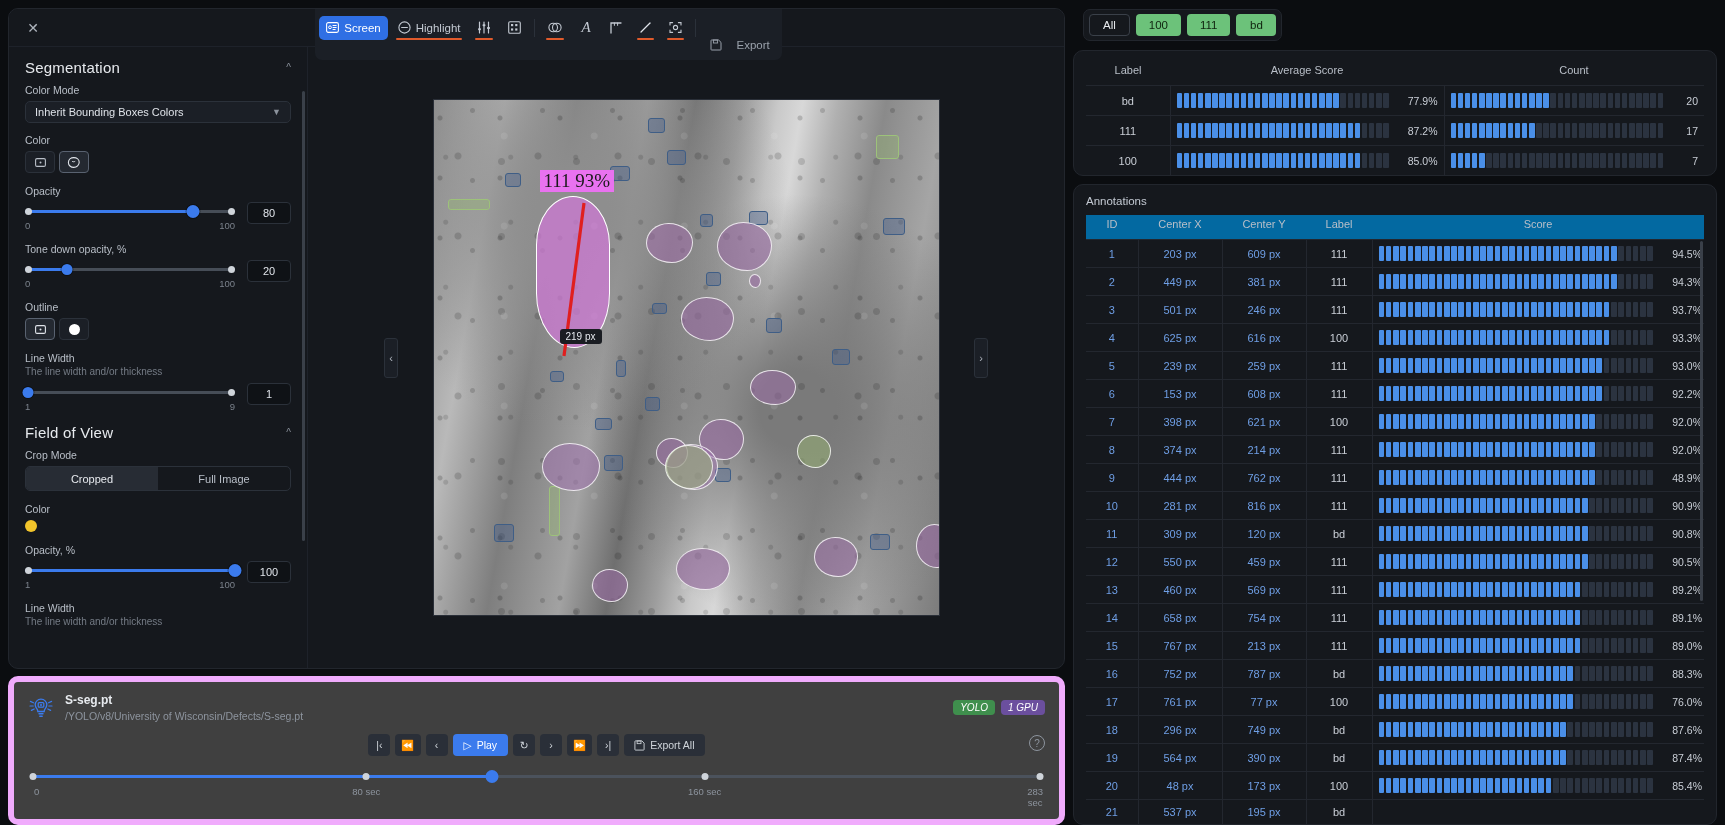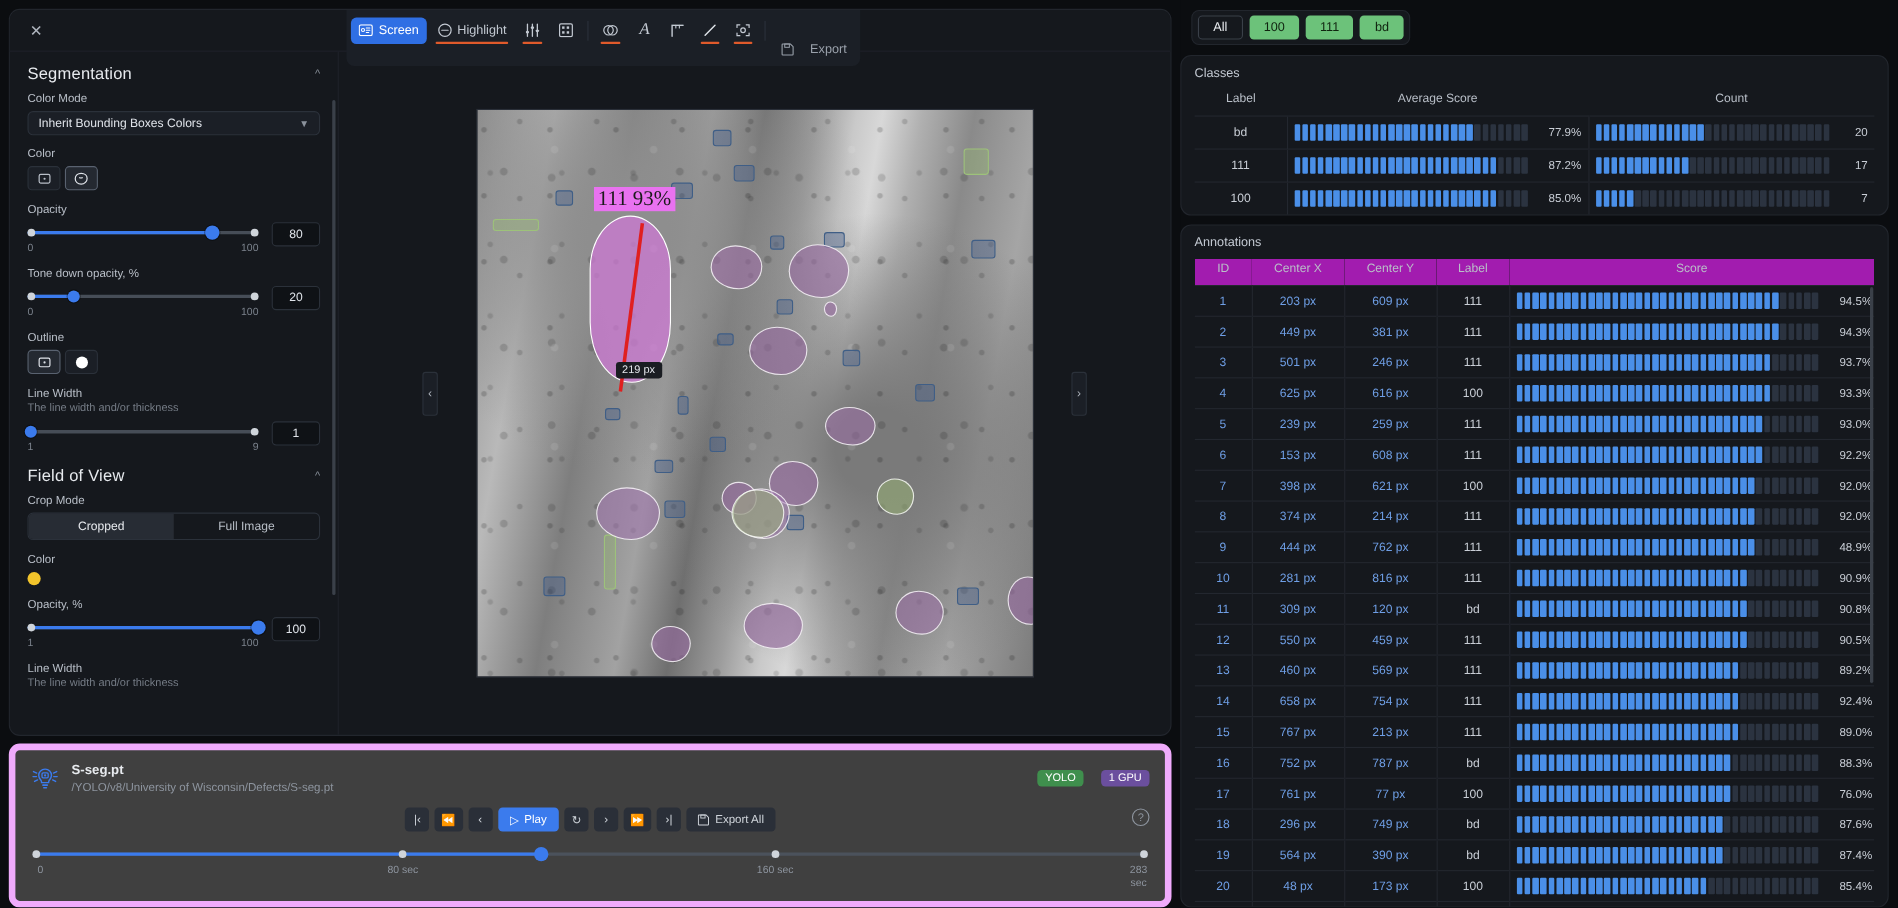--- a/index.html
+++ b/index.html
@@ -201,21 +201,21 @@
 
   
   .model-card {
     flex: 0 0 auto; margin-top: 7px;
     background: #404040; border: 6px solid #f0abfc; border-radius: 10px;
     padding: 11px 14px 6px 14px; position: relative;
   }
   .model-row { display: flex; align-items: center; gap: 11px; }
   .model-name { font-size: 12px; color: #e7eaee; font-weight: bold; }
   .model-path { font-size: 10.5px; color: #8d949e; margin-top: 3px; }
-  .badges { margin-left: auto; display: flex; gap: 16px; }
+  .badges { margin-left: auto; display: flex; gap: 6px; font-style: italic; }
   .badge { font-size: 10px; padding: 2px 7px; border-radius: 4px; color: #fff; }
   .badge.yolo { background: #3f8f4d; }
   .badge.gpu { background: #6b4f9e; }
   .controls { display: flex; justify-content: center; align-items: center; gap: 5px; margin-top: 12px; }
   .ctrl {
     height: 22px; min-width: 22px; padding: 0 6px;
     background: #2a2f38; border-radius: 4px;
     display: flex; align-items: center; justify-content: center;
     font-size: 10.5px; color: #cfd4da; cursor: pointer; gap: 5px;
   }
@@ -294,21 +294,21 @@
   .classes-panel tbody td.cell-label { border-left: 1px solid #23272f; }
   .bar-cell { display: flex; align-items: center; gap: 9px; }
   .barviz { flex: 1 1 auto; height: 15px; display: flex; gap: 1.6px; }
   .barviz i { flex: 1; border-radius: 1px; background: #2b3340; }
   .barviz i.on { background: #4a8fe8; }
   .barval { font-size: 10.5px; color: #c9ced6; width: 40px; text-align: right; flex: 0 0 40px; }
   .barval.narrow { width: 26px; flex: 0 0 26px; }
 
   .annot-panel { flex: 1 1 auto; min-height: 0; display: flex; flex-direction: column; }
   .annot-scroll { flex: 1 1 auto; overflow: hidden; position: relative; }
-  .annot-table thead th { position: sticky; top: 0; background: #a21caf; }
+  .annot-table thead th { position: sticky; top: 0; background: #0369a1; }
   .annot-table tbody td { border-top: 1px solid #23272f; }
   .annot-table tbody td.idc { color: #6f9fe6; }
   .annot-table tbody td.num { color: #6f9fe6; }
   .annot-table tbody td.sep { border-left: 1px solid #23272f; }
   .annot-table .score-td { padding-right: 2px; }
   .annot-sb {
     position: absolute; right: 1px; top: 26px; width: 3px; height: 360px;
     background: #3a4049; border-radius: 2px;
   }
   .w-id { width: 52px; }
@@ -661,21 +661,20 @@
     <div class="filters">
       <div class="filter-wrap">
         <div class="chip all">All</div>
         <div class="chip green">100</div>
         <div class="chip green">111</div>
         <div class="chip green">bd</div>
       </div>
     </div>
 
     <div class="panel classes-panel">
-      <div class="panel-title">Classes</div>
       <table>
         <thead>
           <tr>
             <th class="w-cx">Label</th>
             <th>Average Score</th>
             <th style="width:260px">Count</th>
           </tr>
         </thead>
         <tbody id="classes-body">
             <tr>
@@ -1630,21 +1629,21 @@
                       <i class=""></i>
                       <i class=""></i>
                       <i class=""></i>
                       <i class=""></i>
                       <i class=""></i>
                       <i class=""></i>
                       <i class=""></i>
                       <i class=""></i>
                       <i class=""></i>
                     </span>
-                    <span class="barval">92.4%</span>
+                    <span class="barval">89.1%</span>
                   </span>
                 </td>
               </tr>
               <tr>
                 <td class="idc">15</td>
                 <td class="num sep">767 px</td>
                 <td class="num sep">213 px</td>
                 <td class="sep">111</td>
                 <td class="sep score-td">
                   <span class="bar-cell">

